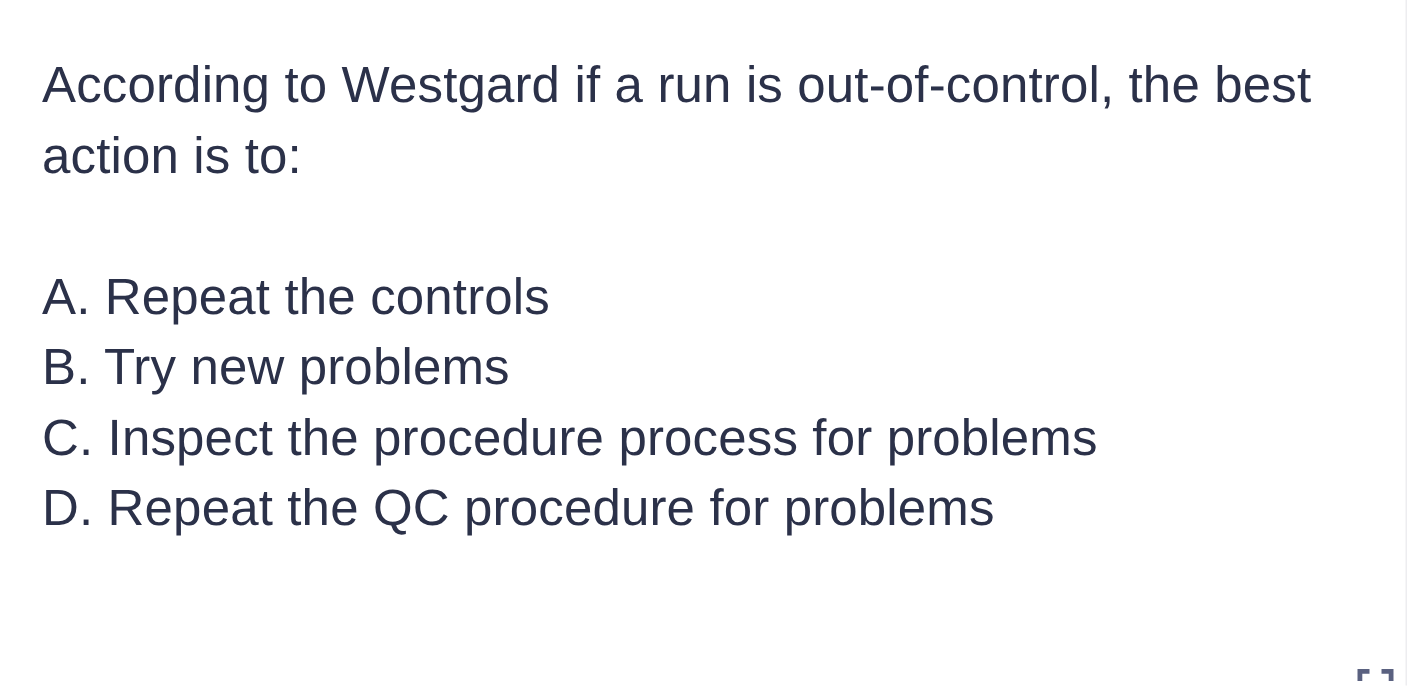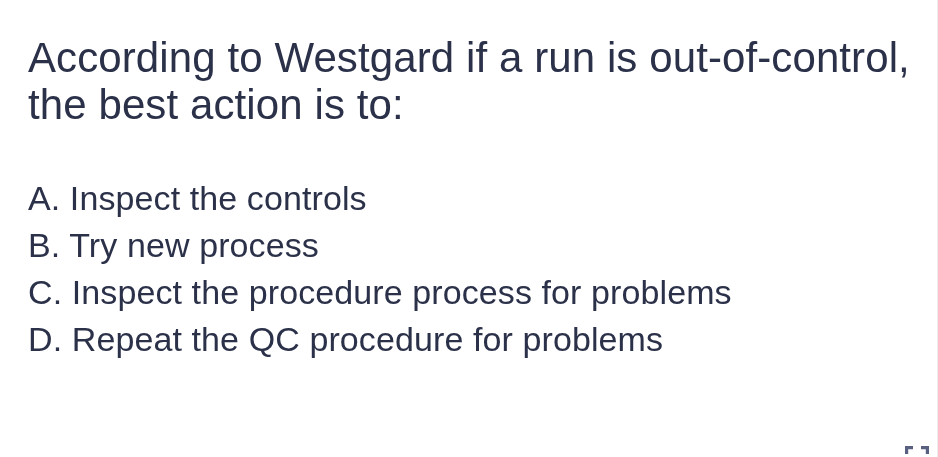--- a/index.html
+++ b/index.html
@@ -26,21 +26,21 @@
 
   .content {
     position: absolute;
     left: 28px;
     top: 34px;
     right: 8px;
   }
 
   .question {
     color: #2b3149;
-    font-size: 42px;
+    font-size: 34px;
     font-weight: 300;
     line-height: 47px;
     letter-spacing: 0.1px;
     white-space: pre-wrap;
   }
 
   .gap {
     height: 47px;
   }
 
@@ -76,22 +76,22 @@
 
 <div class="slide">
 
   <div class="content">
 
     <div class="question">According to Westgard if a run is out-of-control, the best action is to:</div>
 
     <div class="gap"></div>
 
     <ul class="options">
-      <li class="option">A. Inspect the controls</li>
-      <li class="option">B. Try new process</li>
+      <li class="option">A. Repeat the controls</li>
+      <li class="option">B. Try new problems</li>
       <li class="option">C. Inspect the procedure process for problems</li>
       <li class="option">D. Repeat the QC procedure for problems</li>
     </ul>
 
   </div>
 
   <div class="fullscreen-icon">
     <svg width="28" height="28" viewBox="0 0 28 28" aria-hidden="true">
       <path d="M2 10 L2 2 L10 2 L10 5.2 L5.2 5.2 L5.2 10 Z" fill="#5a6180"></path>
       <path d="M26 10 L26 2 L18 2 L18 5.2 L22.8 5.2 L22.8 10 Z" fill="#5a6180"></path>

